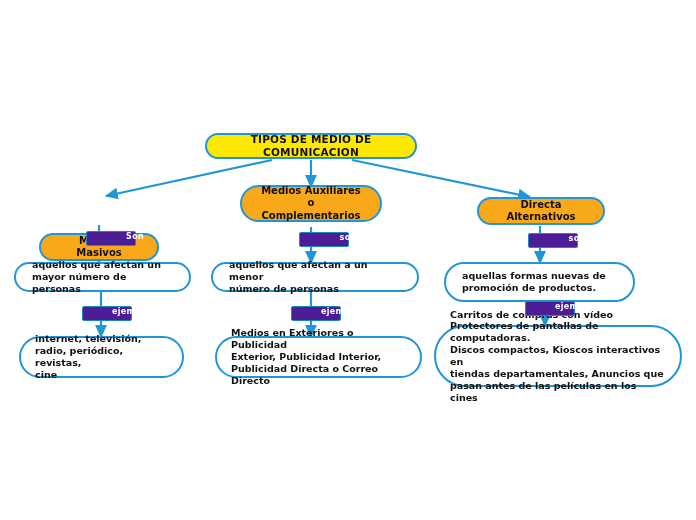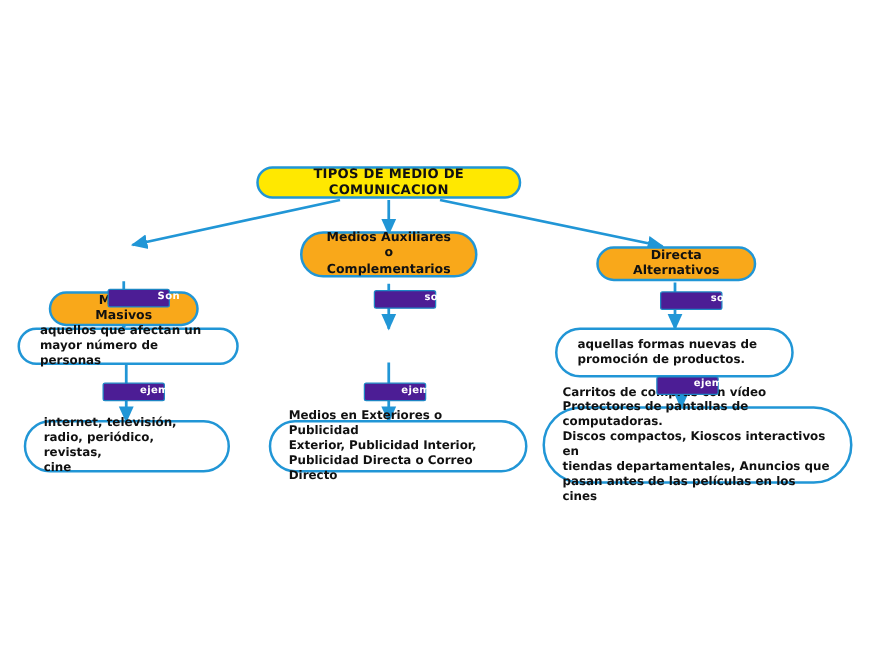--- a/index.html
+++ b/index.html
@@ -151,20 +151,24 @@
 
   <div class="node node-branch" style="left:240px; top:185px; width:142px; height:37px;">
     <span>Medios Auxiliares o
 Complementarios</span>
   </div>
 
   <div class="conn-label" style="left:299px; top:232px; width:26px; height:15px;">
     <span>son</span>
   </div>
 
+  <div class="node node-desc" style="left:211px; top:262px; width:208px; height:30px;">
+    <span>aquellos que afectan a un menor
+número de personas</span>
+  </div>
 
   <div class="conn-label" style="left:291px; top:306px; width:41px; height:15px;">
     <span>ejemplo</span>
   </div>
 
   <div class="node node-example" style="left:215px; top:336px; width:207px; height:42px;">
     <span>Medios en Exteriores o Publicidad
 Exterior, Publicidad Interior,
 Publicidad Directa o Correo Directo</span>
   </div>

